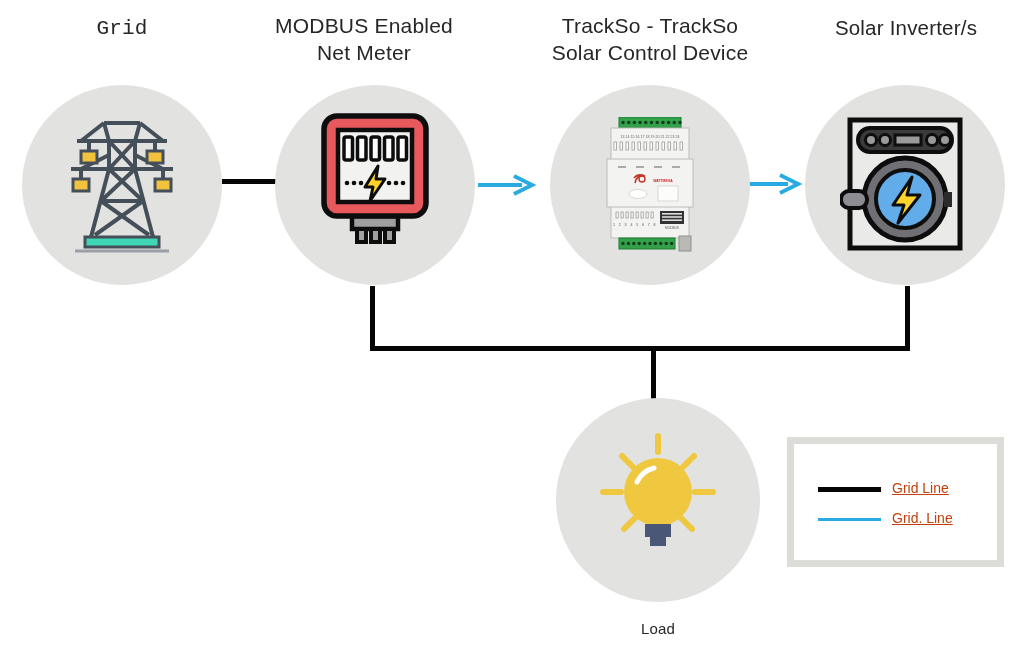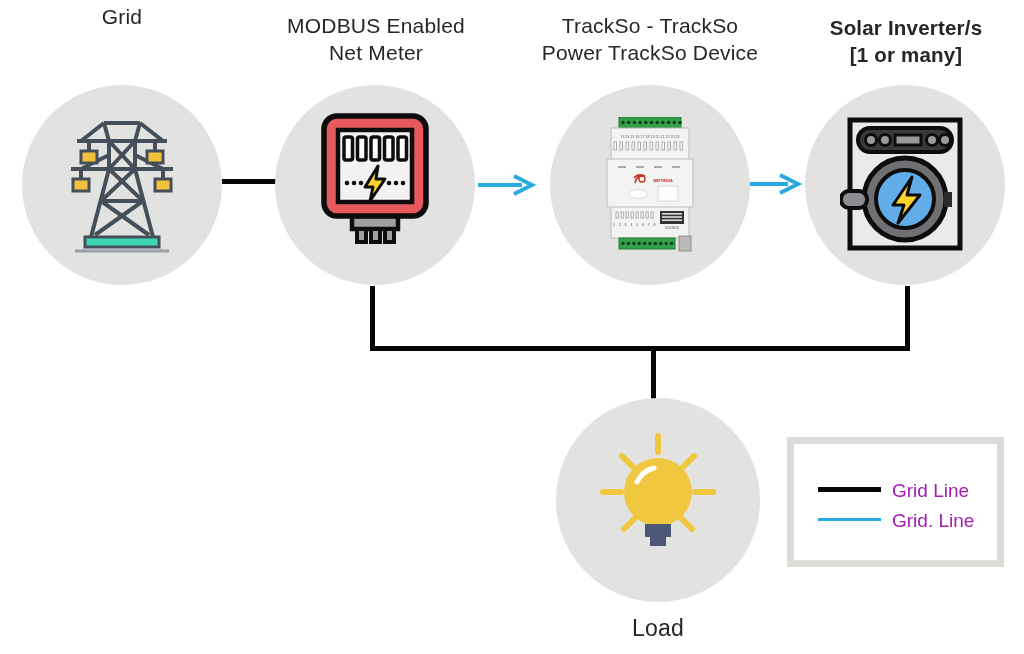--- a/index.html
+++ b/index.html
@@ -16,65 +16,64 @@
     position:absolute; border-radius:50%; background:#e2e2e0;
     display:flex; align-items:center; justify-content:center;
   }
   .gline { position:absolute; background:#050505; }
   .arrow { position:absolute; }
   #c-grid  { left:22px;  top:85px;  width:200px; height:200px; }
   #c-meter { left:275px; top:85px;  width:200px; height:200px; }
   #c-pcd   { left:550px; top:85px;  width:200px; height:200px; }
   #c-inv   { left:805px; top:85px;  width:200px; height:200px; }
   #c-load  { left:556px; top:398px; width:204px; height:204px; }
-  #t-grid  { left:42px;  top:3px;  width:160px; }
-  #t-meter { left:270px; top:12px;  width:212px; }
+  #t-grid  { left:42px;  top:15px;  width:160px;font-family:Liberation Mono, monospace; }
+  #t-meter { left:258px; top:12px;  width:212px; }
   #t-pcd   { left:521px; top:12px;  width:258px; }
-  #t-inv   { left:800px; top:14px;  width:212px; font-size:20.5px;font-weight:bold; }
-  #t-load  { left:578px; top:615px; width:160px; font-size:23px; }
+  #t-inv   { left:800px; top:14px;  width:212px; font-size:20.5px; }
+  #t-load  { left:578px; top:615px; width:160px; font-size:15px; }
   #l-grid-meter { left:222px; top:179px; width:54px;  height:5px; }
   #l-meter-down { left:370px; top:286px; width:5px;   height:65px; }
   #l-bus        { left:370px; top:346px; width:540px; height:5px; }
   #l-inv-down   { left:905px; top:286px; width:5px;   height:65px; }
   #l-load-stem  { left:651px; top:351px; width:5px;   height:52px; }
   #a1 { left:476px; top:173px; }
   #a2 { left:742px; top:172px; }
   #legend {
     position:absolute; left:787px; top:437px; width:217px; height:130px;
     border:7px solid #dcdcd8; background:#fff; box-sizing:border-box;
   }
   .legend-swatch-grid {
     position:absolute; left:24px; top:43px; width:63px; height:5px; background:#050505;
   }
   .legend-swatch-comm {
     position:absolute; left:24px; top:74px; width:63px; height:3px; background:#29abe2;
   }
-  .legend-label { position:absolute; left:98px; font-size:19px; color:#a21caf; }
+  .legend-label { position:absolute; left:98px; font-size:14px; color:#c2410c;text-decoration:underline; }
   #legend-label-grid { top:36px; }
   #legend-label-comm { top:66px; }
 </style>
 </head>
 <body>
 
 <div class="canvas">
 
   <div class="title" id="t-grid">
     <span>Grid</span>
   </div>
   <div class="title" id="t-meter">
     <span>MODBUS Enabled</span>
     <span>Net Meter</span>
   </div>
   <div class="title" id="t-pcd">
     <span>TrackSo - TrackSo</span>
-    <span>Power TrackSo Device</span>
+    <span>Solar Control Device</span>
   </div>
   <div class="title" id="t-inv">
     <span>Solar Inverter/s</span>
-    <span>[1 or many]</span>
   </div>
   <div class="title" id="t-load">
     <span>Load</span>
   </div>
 
   <div class="gline" id="l-grid-meter"></div>
   <div class="gline" id="l-meter-down"></div>
   <div class="gline" id="l-bus"></div>
   <div class="gline" id="l-inv-down"></div>
   <div class="gline" id="l-load-stem"></div>

